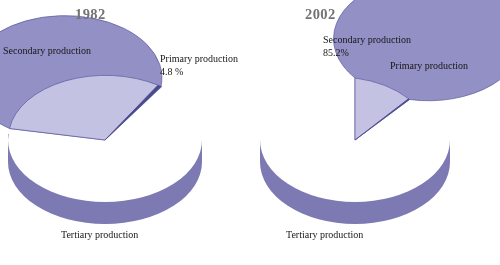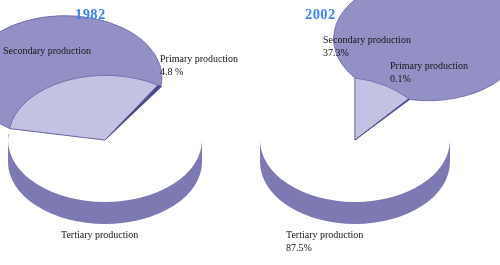--- a/index.html
+++ b/index.html
@@ -5,21 +5,21 @@
   html,body{margin:0;padding:0;}
   body{
     width:500px;height:265px;background:#ffffff;
     font-family:"Liberation Serif","DejaVu Serif",serif;
     overflow:hidden;position:relative;
     -webkit-font-smoothing:antialiased;
   }
   #canvas{position:absolute;left:0;top:0;width:500px;height:265px;}
   .chart-title{
     position:absolute;font-weight:bold;font-size:14.5px;
-    color:#3b82f6;letter-spacing:0.4px;white-space:nowrap;
+    color:#737373;letter-spacing:0.4px;white-space:nowrap;
   }
   #title-1982{left:75px;top:6px;}
   #title-2002{left:305px;top:6px;}
   .lbl{
     position:absolute;font-size:10px;color:#161616;
     line-height:13.4px;white-space:nowrap;
   }
   .lbl .v{display:block;}
   #lbl-sec-1982{left:3px;top:44px;}
   #lbl-pri-1982{left:160px;top:52px;}
@@ -66,22 +66,20 @@
 <div class="lbl" id="lbl-pri-1982">
   <span>Primary production</span>
   <span class="v">4.8 %</span>
 </div>
 <div class="lbl" id="lbl-ter-1982">
   <span>Tertiary production</span>
 </div>
 
 <div class="lbl" id="lbl-sec-2002">
   <span>Secondary production</span>
-  <span class="v">37.3%</span>
+  <span class="v">85.2%</span>
 </div>
 <div class="lbl" id="lbl-pri-2002">
   <span>Primary production</span>
-  <span class="v">0.1%</span>
 </div>
 <div class="lbl" id="lbl-ter-2002">
   <span>Tertiary production</span>
-  <span class="v">87.5%</span>
 </div>
 
 </body></html>

